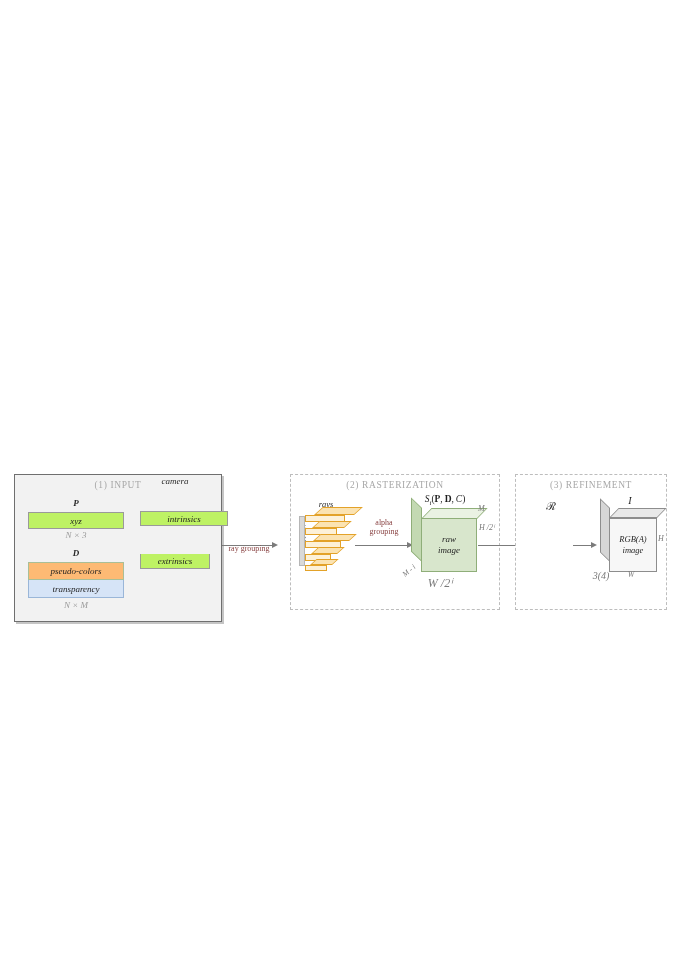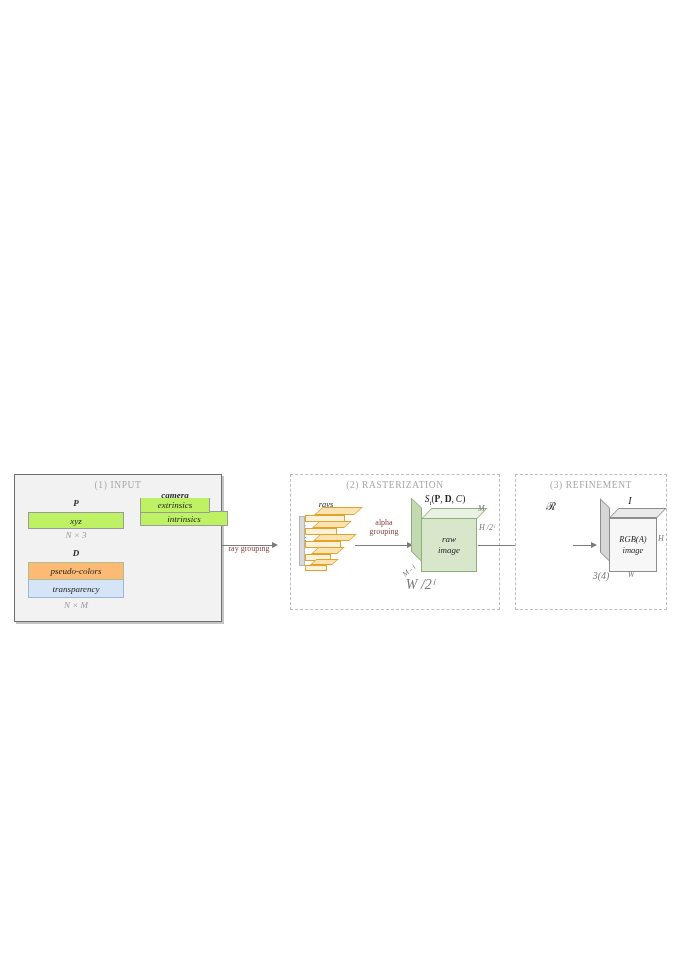--- a/index.html
+++ b/index.html
@@ -99,29 +99,29 @@
     white-space: nowrap;
   }
   #field-xyz {
     left: 28px; top: 512px;
     width: 96px; height: 17px;
   }
   #label-P { left: 28px; top: 498px; width: 96px; }
   #label-N3 { left: 28px; top: 530px; width: 96px; }
 
   #label-camera {
-    left: 140px; top: 490px; width: 70px;
-    font-weight: bold;
+    left: 140px; top: 476px; width: 70px;
+    font-weight: normal;
   }
   #field-intrinsics {
     left: 140px; top: 511px;
     width: 88px; height: 15px;
   }
   #field-extrinsics {
-    left: 140px; top: 498px;
+    left: 140px; top: 554px;
     width: 70px; height: 15px;
     border-top: none;
   }
 
   #label-D { left: 28px; top: 548px; width: 96px; }
   #field-pseudocolors {
     left: 28px; top: 562px;
     width: 96px; height: 18px;
     background: #fdba74;
     border: 1px solid #a9bf97;
@@ -288,24 +288,24 @@
     left: 479px; top: 521px;
     width: 26px;
     font-style: italic;
     font-size: 8px;
     color: #7a7a7a;
     text-align: left;
     white-space: nowrap;
   }
   #label-W2i {
     position: absolute;
-    left: 400px; top: 574px;
+    left: 420px; top: 574px;
     width: 40px;
     font-style: italic;
-    font-size: 14px;
+    font-size: 12px;
     color: #7a7a7a;
     text-align: center;
     white-space: nowrap;
   }
   #label-Mi {
     position: absolute;
     left: 396px; top: 566px;
     width: 26px;
     font-style: italic;
     font-size: 7.5px;

